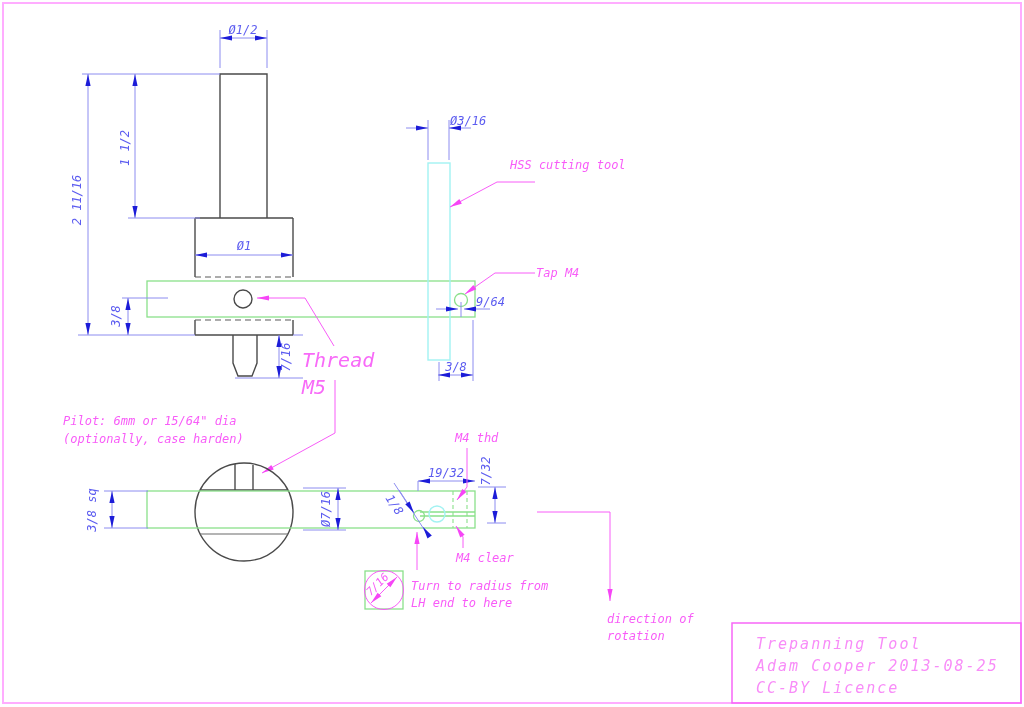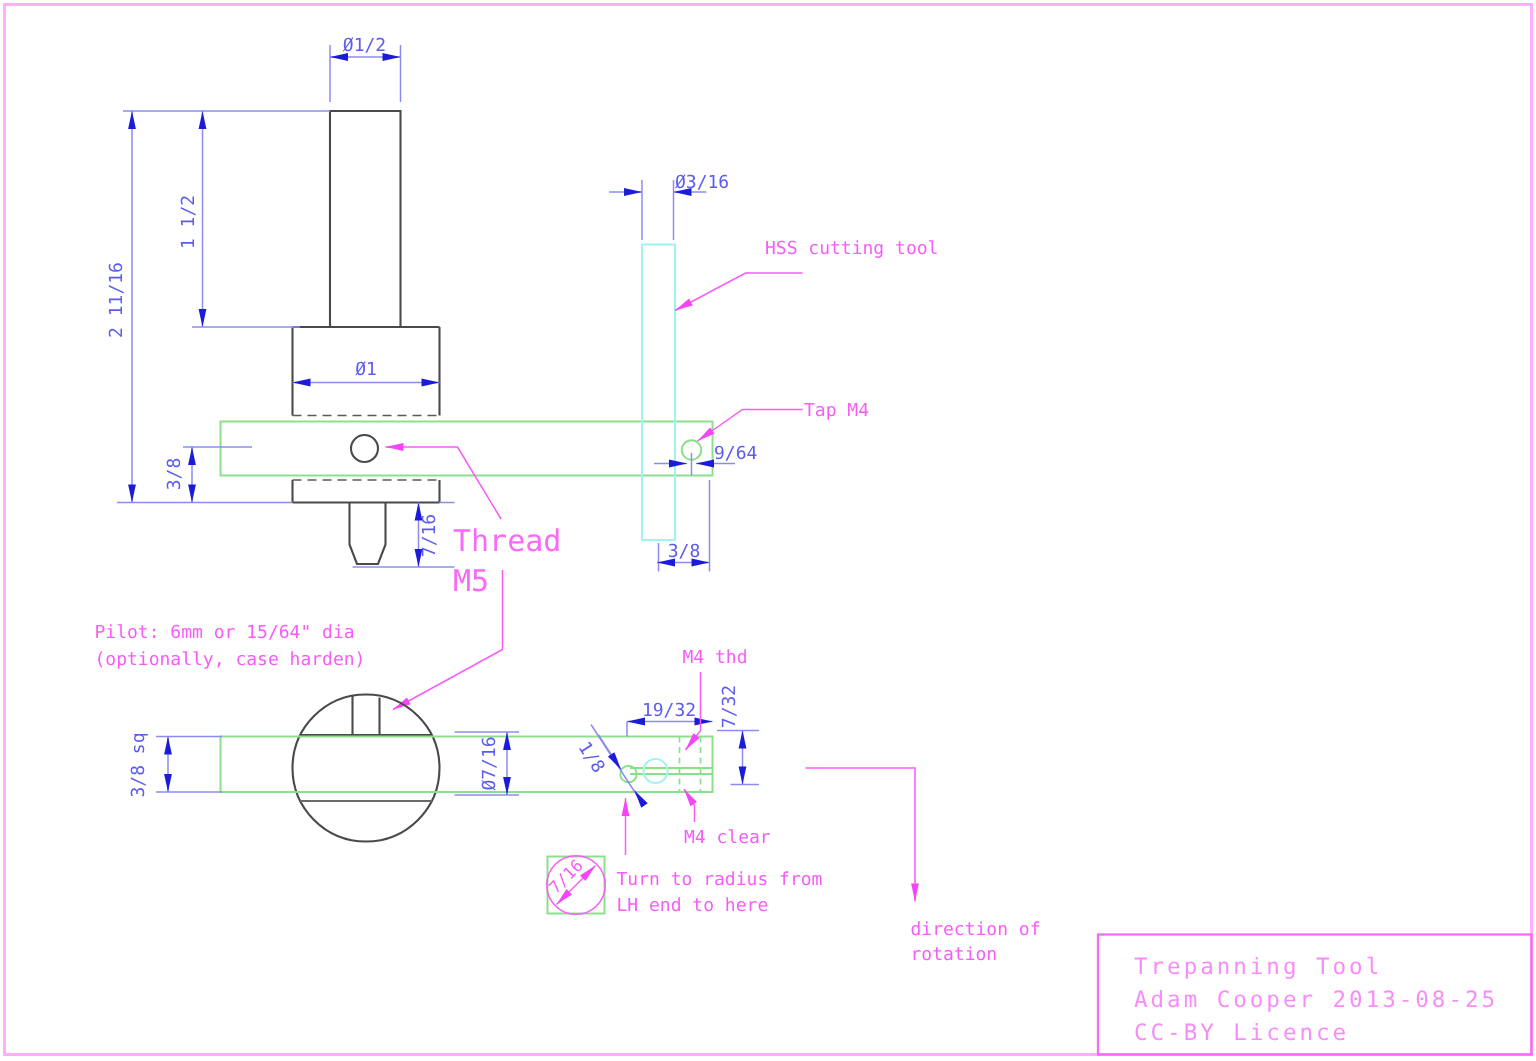--- a/index.html
+++ b/index.html
@@ -1,16 +1,16 @@
 <!DOCTYPE html>
 <html><head>
 <meta charset="utf-8">
 <style>
   html,body{margin:0;padding:0;background:#ffffff;}
-  .stage{position:relative;width:1024px;height:707px;background:#fff;overflow:hidden;}
+  .stage{position:relative;width:1024px;height:707px;background:#fff;overflow:hidden;font-style:italic;}
   svg{display:block;}
   text{font-family:"DejaVu Sans Mono","Liberation Mono",monospace;}
   .dimtxt{font-size:12px;fill:#5c5cf0;}
   .magtxt{font-size:12px;fill:#f85cf8;}
   .bigmag{font-size:20px;fill:#f86af8;}
   .dettxt{font-size:11px;fill:#f85cf8;}
   .titletxt{font-size:15px;letter-spacing:2px;fill:#f88cf8;}
   .part{stroke:#4a4a4a;stroke-width:1.4;fill:none;}
   .part2{stroke:#6a6a6a;stroke-width:1.2;fill:none;}
   .hid{stroke:#5a5a5a;stroke-width:1.1;fill:none;stroke-dasharray:6 4;}

